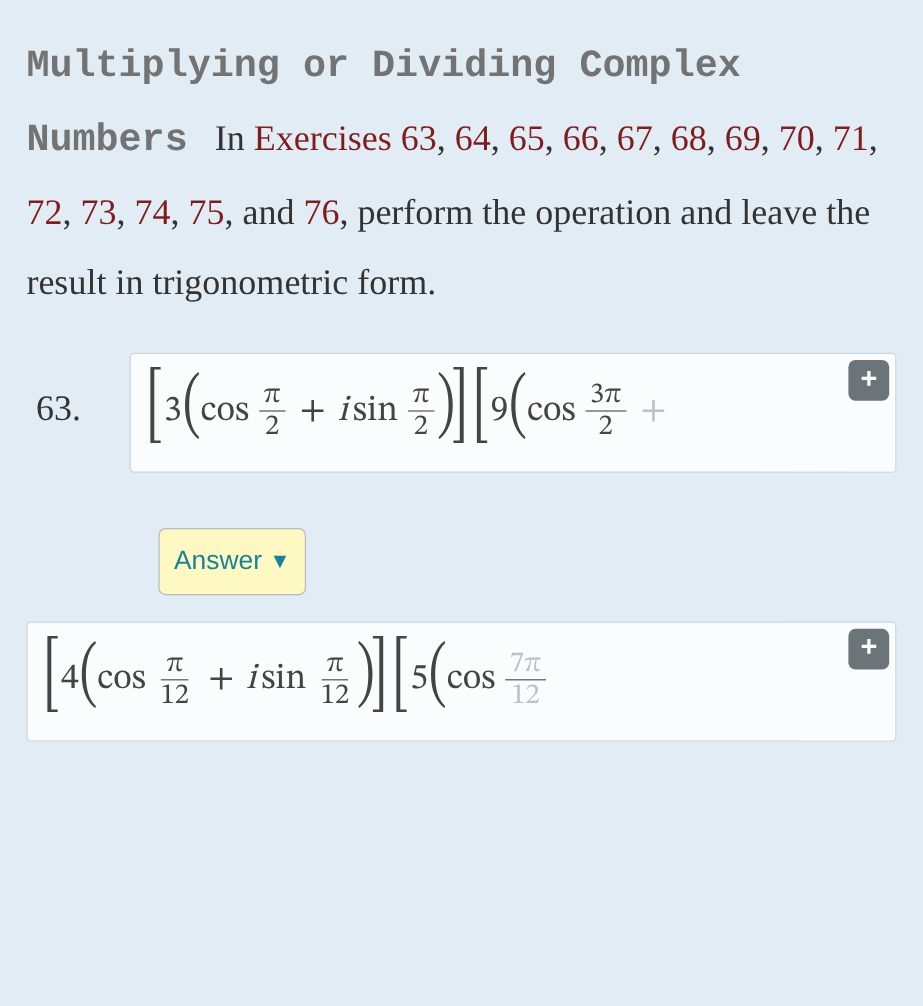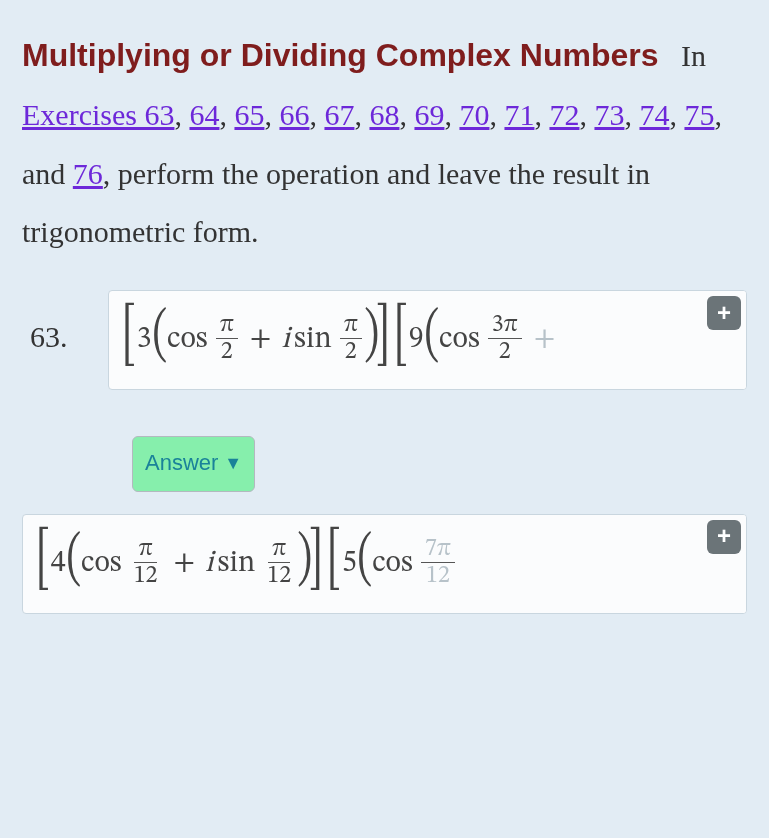--- a/index.html
+++ b/index.html
@@ -9,28 +9,27 @@
     background: #e2ecf4;
     font-family: Georgia, "Times New Roman", serif;
     color: #333;
   }
   .page {
     padding: 24px 22px 40px 22px;
     font-size: 30px;
     line-height: 1.95;
   }
   .section-title {
-    color: #7f1d1d;
-    font-family: Liberation Sans, sans-serif;
+    color: #737373;
+    font-family: Liberation Mono, monospace;
     font-weight: 700;
     font-size: 32px;
   }
   .ex-link {
-    color: #6d28d9;
-    text-decoration: underline;
+    color: #7f1d1d;
     cursor: pointer;
   }
   .instructions {
     color: #333;
   }
   .problems {
     margin-top: 28px;
   }
   .problem {
     display: flex;
@@ -131,21 +130,21 @@
   .frac .num { border-bottom: 1.6px solid #555; }
   .plus { padding: 0 8px; }
   .gap { display:inline-block; width:6px; }
   .faded-tail { color: #b7c2c9; }
 
   .answer-btn {
     margin: 26px 0 22px 110px;
     display: inline-flex;
     align-items: center;
     gap: 6px;
-    background: #86efac;
+    background: #fef9c3;
     border: 1px solid #b3b9bf;
     border-radius: 6px;
     padding: 5px 12px 6px 12px;
     font-family: Arial, Helvetica, sans-serif;
     font-size: 22px;
     color: #1a8299;
     cursor: pointer;
   }
   .answer-btn .arrow {
     font-size: 18px;

